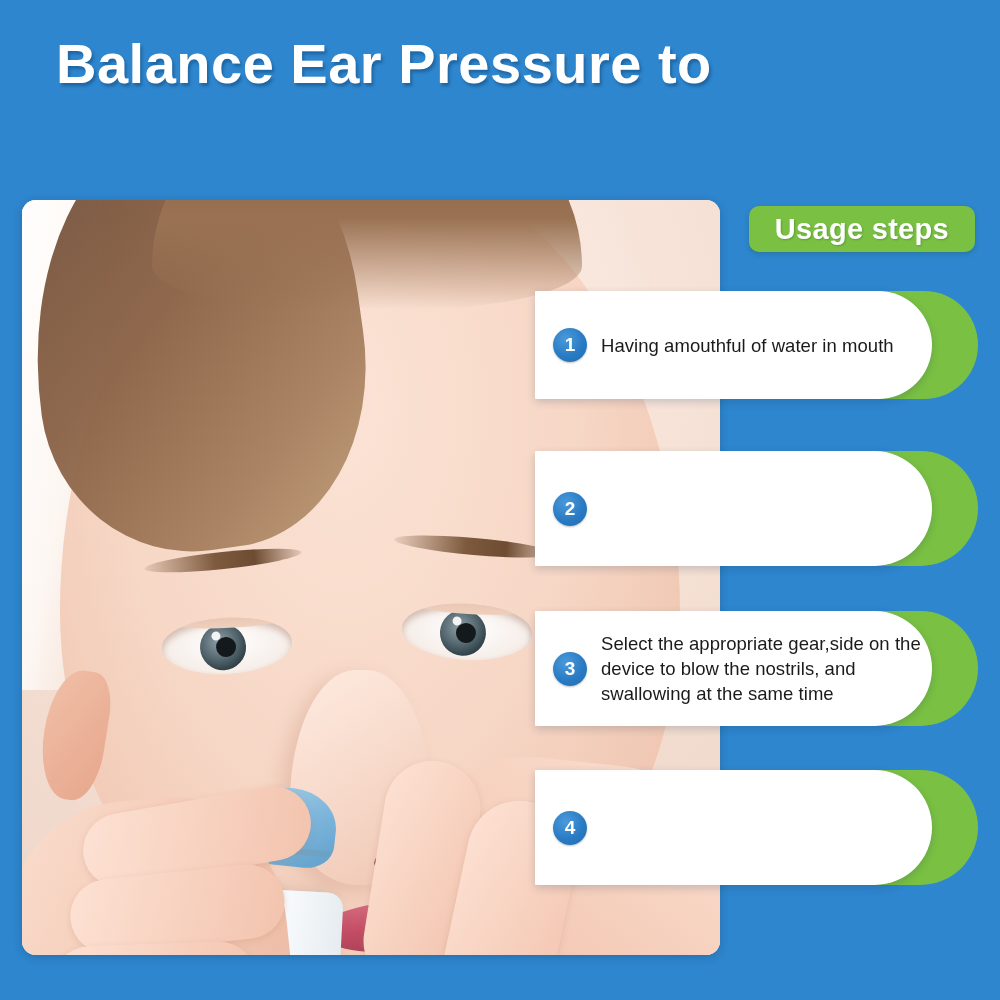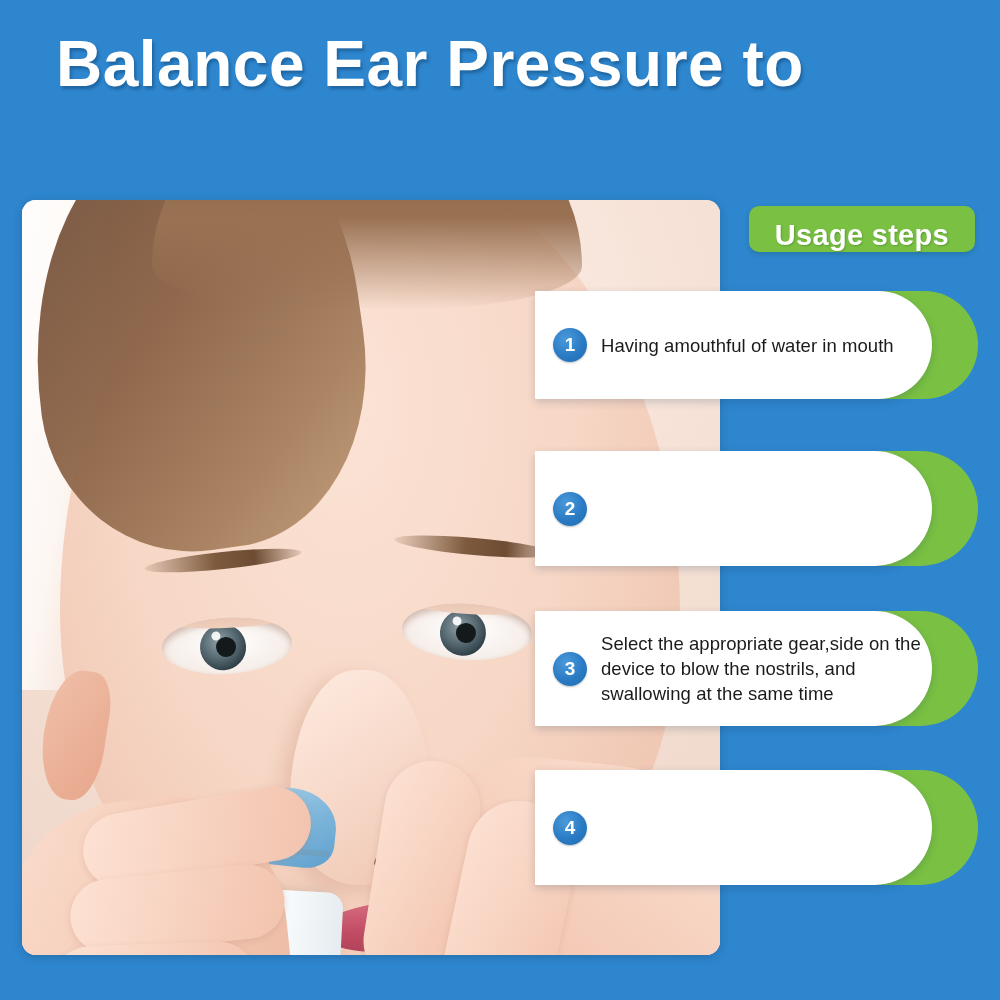--- a/index.html
+++ b/index.html
@@ -23,21 +23,21 @@
   
   .title-block {
     position: absolute;
     left: 56px;
     top: 28px;
     width: 760px;
   }
   .title-line {
     font-family: "Liberation Sans", sans-serif;
     font-weight: bold;
-    font-size: 64px;
+    font-size: 56px;
     line-height: 72px;
     letter-spacing: 0.5px;
     color: #ffffff;
     text-shadow: 2px 3px 3px rgba(14, 62, 106, 0.45);
     white-space: nowrap;
   }
 
   
   .photo {
     position: absolute;
@@ -231,21 +231,21 @@
   .fr2 { left: 430px; top: 600px; width: 110px; height: 250px; border-radius: 52px; transform: rotate(12deg); }
 
   
   .usage-badge {
     position: absolute;
     right: 25px;
     top: 206px;
     height: 46px;
     padding: 0 26px;
     display: flex;
-    align-items: flex-end;
+    align-items: center;
     justify-content: center;
     background: #7ac143;
     border-radius: 10px;
     box-shadow: 0 2px 5px rgba(20,60,20,0.22);
   }
   .usage-badge-label {
     font-size: 29px;
     font-weight: bold;
     color: #ffffff;
     letter-spacing: 0.3px;

